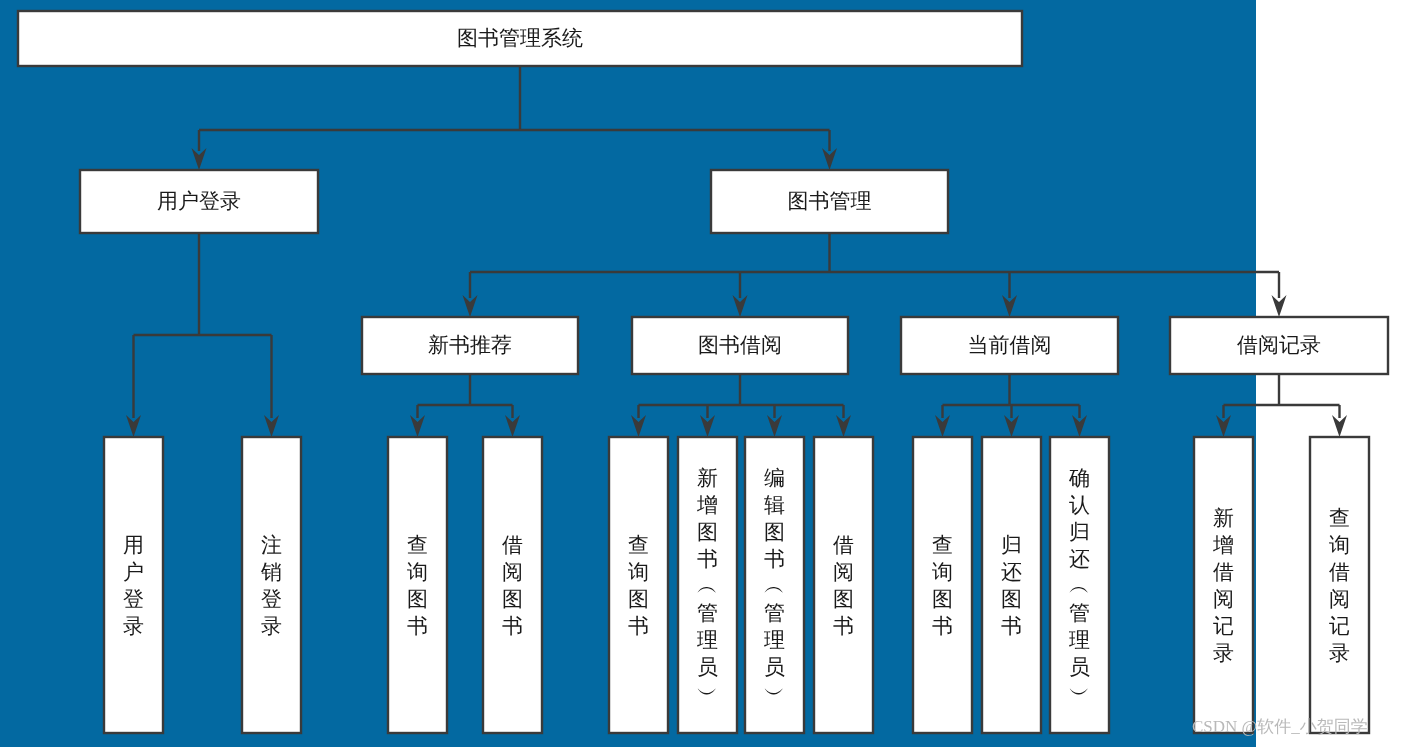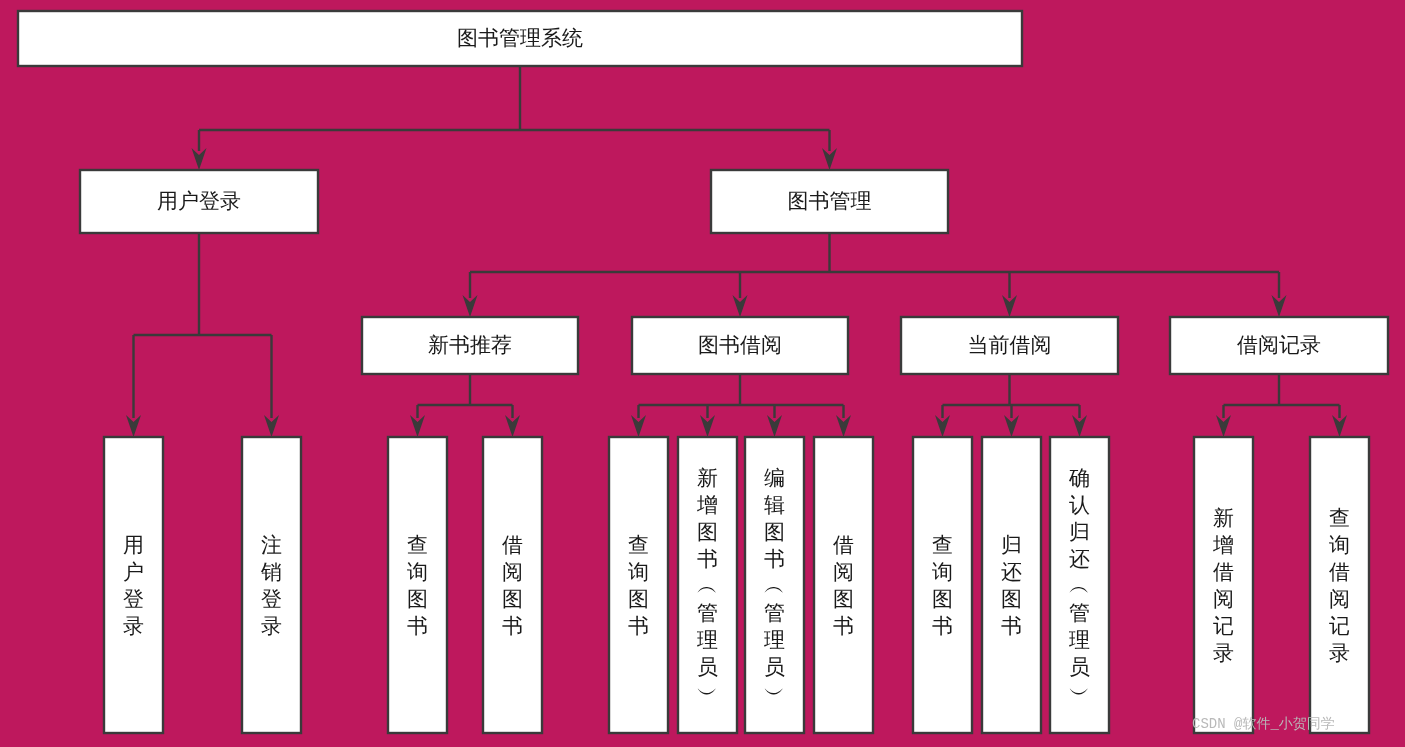--- a/index.html
+++ b/index.html
@@ -8,23 +8,23 @@
     background: #ffffff;
   }
   body {
     width: 1405px;
     height: 747px;
     font-family: "Liberation Sans", "DejaVu Sans", sans-serif;
     overflow: hidden;
   }
   #diagram-root {
     position: relative;
-    width: 1405px;
+    width: 1256px;
     height: 747px;
-    background: #be185d;
+    background: #0369a1;
   }
   svg.diagram-canvas {
     position: absolute;
     left: 0;
     top: 0;
     width: 1405px;
     height: 747px;
     display: block;
   }
   .node-box {
@@ -50,22 +50,22 @@
     stroke-width: 2.4;
     fill: none;
     stroke-linecap: butt;
   }
   .arrow-head {
     fill: #3a3a3a;
     stroke: none;
   }
   .watermark {
     position: absolute;
-    font-family: Liberation Mono, monospace;
-    font-size: 14px;
+    font-family: Liberation Serif, serif;
+    font-size: 17px;
     color: #b9b9b9;
     white-space: nowrap;
     pointer-events: none;
   }
 </style>
 </head>
 <body>
 
 <div id="diagram-root">
   <svg class="diagram-canvas" viewBox="0 0 1405 747" xmlns="http://www.w3.org/2000/svg">

